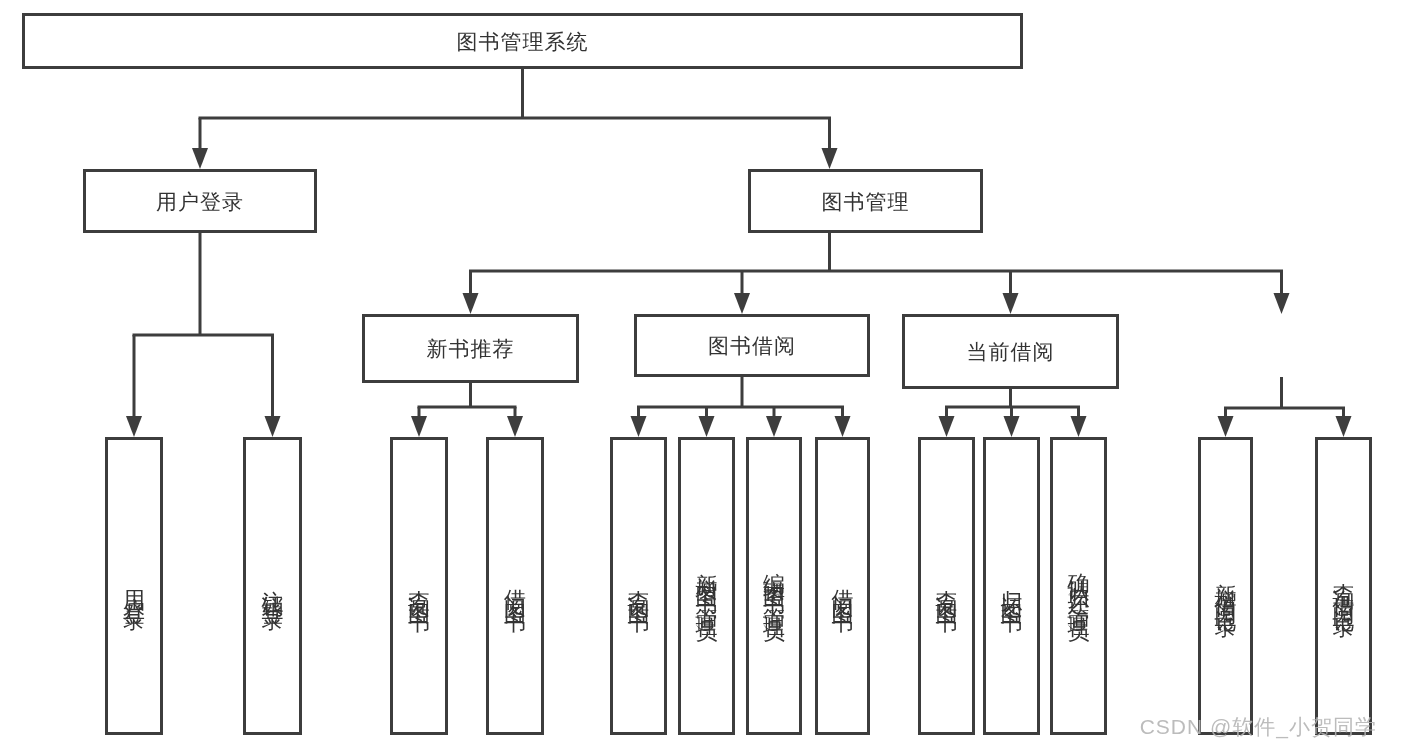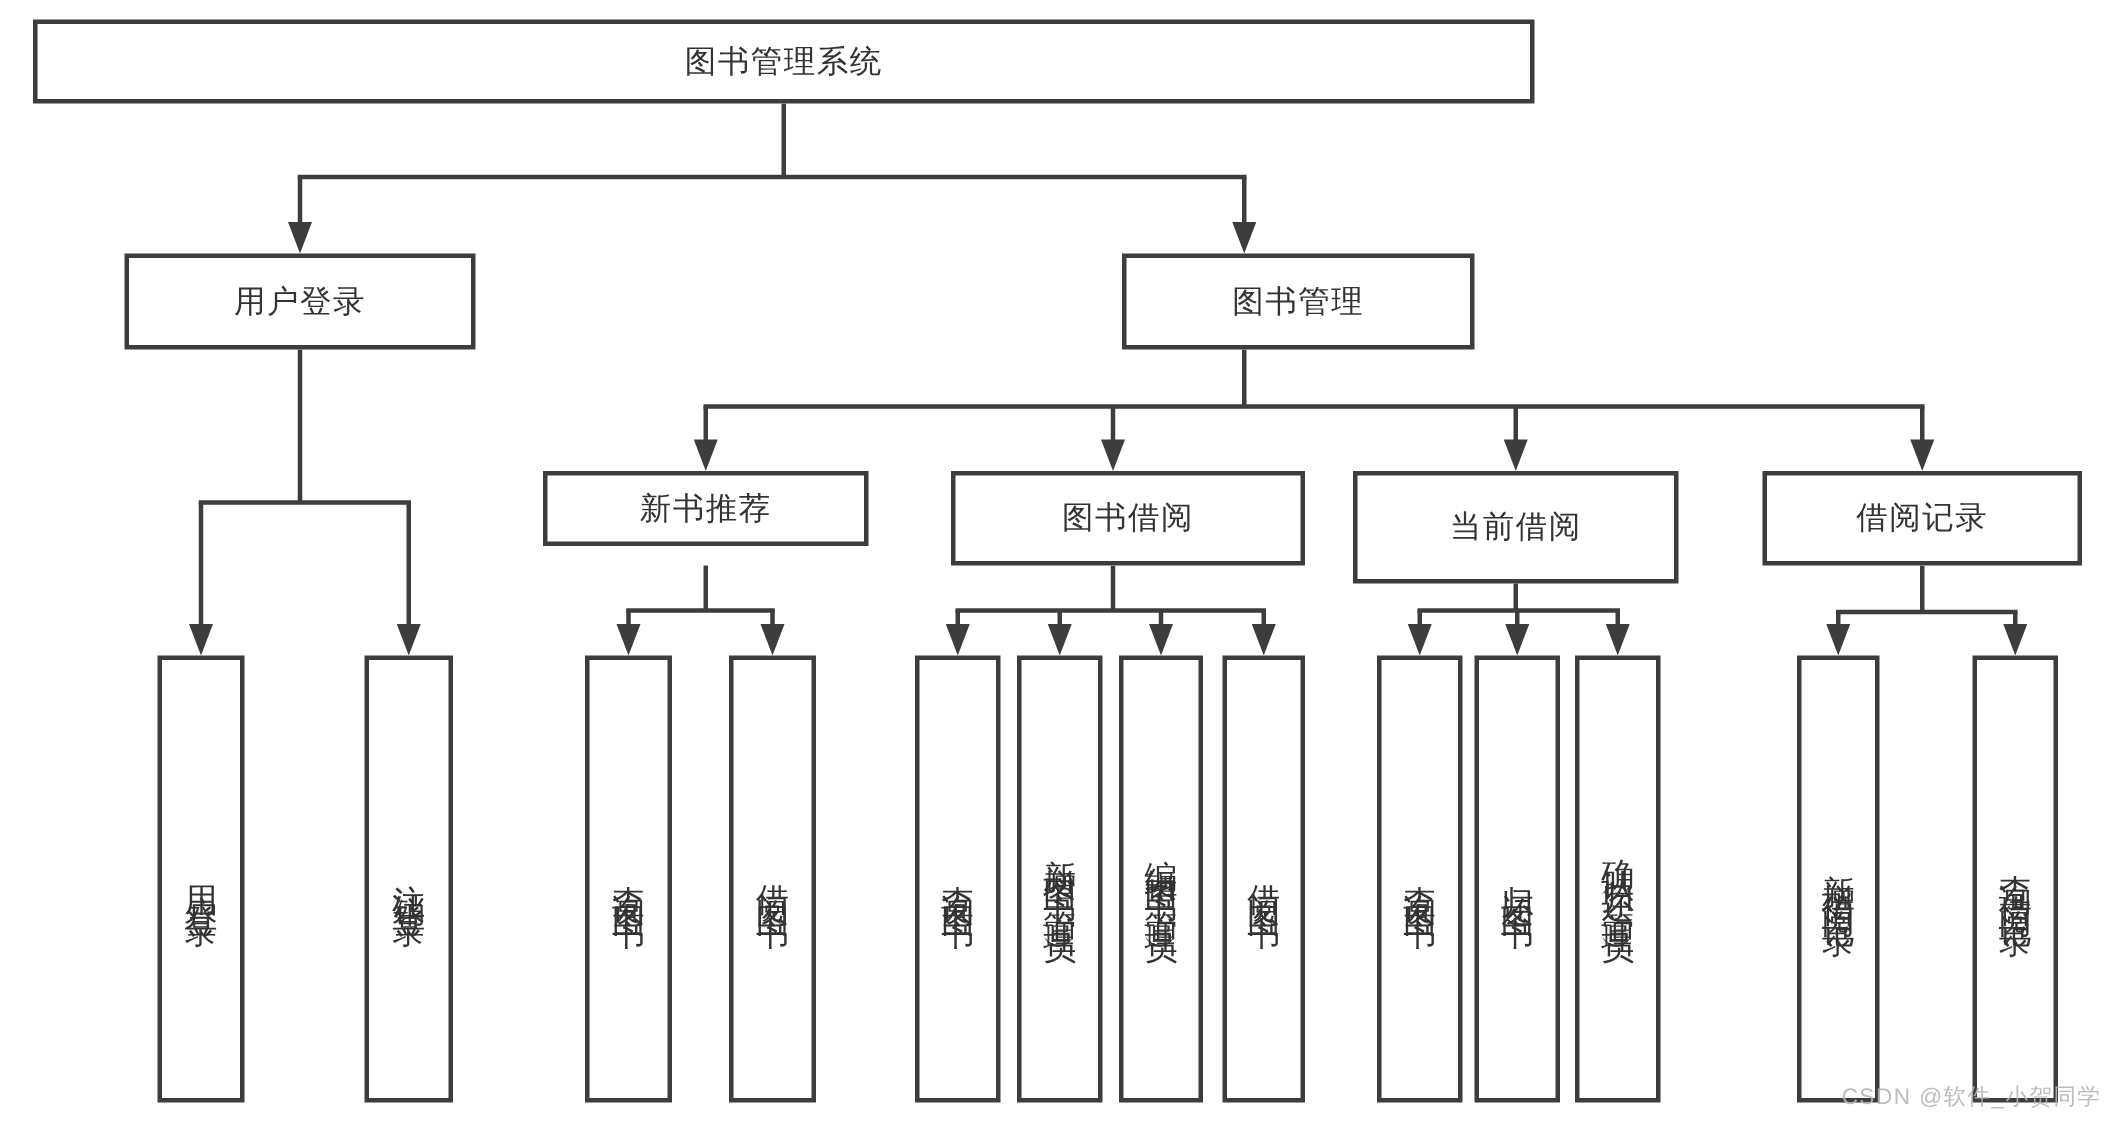--- a/index.html
+++ b/index.html
@@ -44,23 +44,23 @@
   .node.v .lbl {
     writing-mode: vertical-rl;
     text-orientation: mixed;
     font-size: 22px;
     line-height: 1;
     letter-spacing: 7px;
     white-space: nowrap;
   }
   .watermark {
     position: absolute;
-    right: 4px;
+    right: 28px;
     bottom: 6px;
-    font-size: 15px;
+    font-size: 21px;
     color: #b5b5b5;
     opacity: 0.9;
     white-space: nowrap;
     letter-spacing: 1px;
   }
 </style>
 </head>
 <body>
 
 <div id="canvas">
@@ -135,31 +135,28 @@
 
   <div class="node h" style="left: 22px; top: 13px; width: 1001px; height: 56px; border-color: rgb(61, 61, 61);">
       <span class="lbl">图书管理系统</span>
     </div>
     <div class="node h" style="left: 83px; top: 169px; width: 234px; height: 64px; border-color: rgb(61, 61, 61);">
       <span class="lbl">用户登录</span>
     </div>
     <div class="node h" style="left: 712px; top: 169px; width: 235px; height: 64px; border-color: rgb(61, 61, 61); margin-left: 36px;">
       <span class="lbl">图书管理</span>
     </div>
-    <div class="node h" style="left: 362px; top: 314px; width: 217px; height: 50px; border-color: rgb(61, 61, 61);">
+    <div class="node h" style="left: 362px; top: 314px; width: 217px; height: 69px; border-color: rgb(61, 61, 61);">
       <span class="lbl">新书推荐</span>
     </div>
     <div class="node h" style="left: 634px; top: 314px; width: 236px; height: 63px; border-color: rgb(61, 61, 61);">
       <span class="lbl">图书借阅</span>
     </div>
     <div class="node h" style="left: 902px; top: 314px; width: 217px; height: 75px; border-color: rgb(61, 61, 61);">
       <span class="lbl">当前借阅</span>
-    </div>
-    <div class="node h" style="left: 1175px; top: 314px; width: 213px; height: 63px; border-color: rgb(61, 61, 61);">
-      <span class="lbl">借阅记录</span>
     </div>
     <div class="node v" style="left: 105px; top: 437px; width: 58px; height: 298px; border-color: rgb(61, 61, 61);">
       <span class="lbl">用户登录</span>
     </div>
     <div class="node v" style="left: 243px; top: 437px; width: 59px; height: 298px; border-color: rgb(61, 61, 61);">
       <span class="lbl">注销登录</span>
     </div>
     <div class="node v" style="left: 390px; top: 437px; width: 58px; height: 298px; border-color: rgb(61, 61, 61);">
       <span class="lbl">查询图书</span>
     </div>

